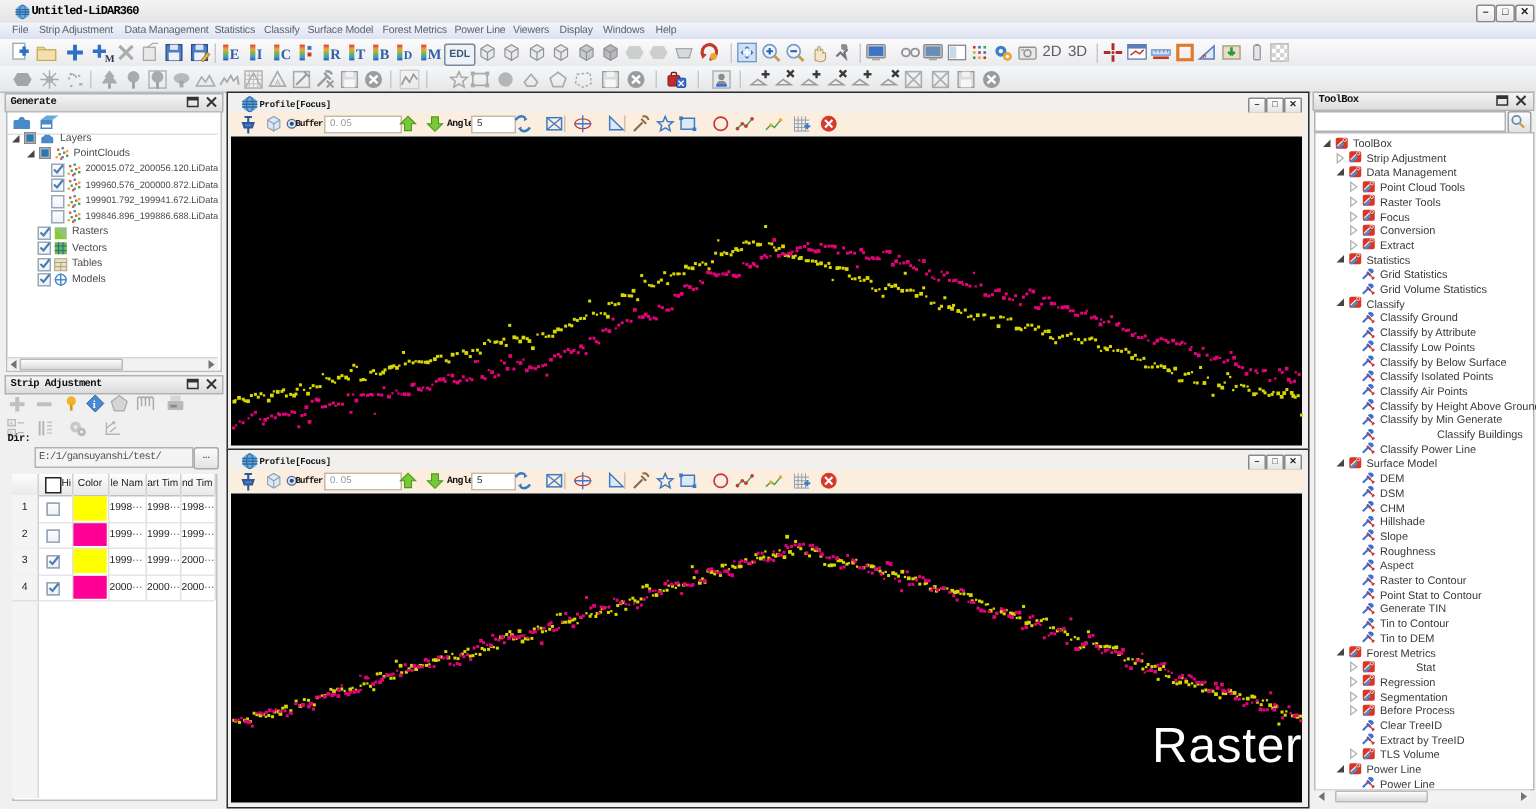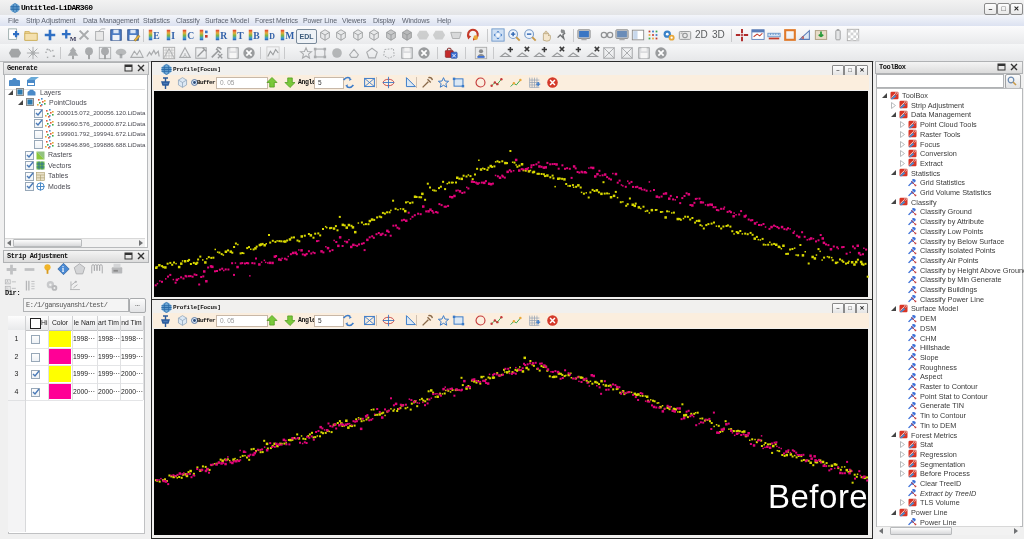--- a/index.html
+++ b/index.html
@@ -2263,21 +2263,21 @@
       <rect x="694.3" y="142.9" width="2.5" height="2.5" fill="#e00478"></rect>
       <rect x="694.8" y="139.7" width="2" height="2" fill="#e00478"></rect>
       <rect x="697.2" y="141.3" width="1.5" height="1.5" fill="#e00478"></rect>
       <rect x="700.0" y="148.6" width="2" height="2" fill="#e00478"></rect>
       <rect x="704.3" y="141.2" width="2" height="2" fill="#e00478"></rect>
       <rect x="705.7" y="145.7" width="1.5" height="1.5" fill="#e00478"></rect>
       <rect x="707.8" y="147.5" width="2" height="2" fill="#e00478"></rect>
       <rect x="709.1" y="146.5" width="2.5" height="2.5" fill="#e00478"></rect>
       <rect x="712.2" y="150.5" width="2" height="2" fill="#e00478"></rect>
     </svg>
-    <div style="position:absolute;left:768px;top:478.0px;font:33px 'Liberation Sans', sans-serif;color:#fff;letter-spacing:0.5px;">Before</div>
+    <div style="position:absolute;left:768px;top:478.0px;font:33px 'Liberation Sans', sans-serif;color:#fff;letter-spacing:0.5px;">Raster</div>
     <div style="position:absolute;left:874px;top:61px;width:150px;height:478px;background:#f0f0f0;"></div>
     <div style="position:absolute;left:875px;top:61px;width:146px;height:11px;background:linear-gradient(#f4f4f4,#dcdcdc);border:1px solid #b0b2b4;"></div>
     <div class="ptitle" style="left:879px;top:63px;">ToolBox</div>
     <svg style="left:997px;top:63px" width="22" height="8" viewBox="0 0 22 8">
 <rect x="1" y="1" width="7" height="6" fill="none" stroke="#333" stroke-width="1"></rect>
       <rect x="1" y="1" width="7" height="2" fill="#333"></rect>
 <path d="M14 1 L20 7 M20 1 L14 7" stroke="#333" stroke-width="1.4"></path>
     </svg>
     <div style="position:absolute;left:876px;top:74px;width:126px;height:12px;background:#fff;border:1px solid #b0b2b4;"></div>
     <div style="position:absolute;left:1005px;top:74px;width:14px;height:13px;background:linear-gradient(#fcfcfc,#e0e1e3);border:1px solid #a0a2a4;border-radius:2px;"></div>
@@ -2466,21 +2466,21 @@
       <path d="M12 14.5 l2.5-2.5" stroke="#c43a3a" stroke-width="2.2"></path>
     </svg>
     <div class="tree" style="left:920px;top:275.29999999999995px;font-size:7.3px;color:#3a3a3a;">Classify by Min Generate</div>
     <svg style="left:908px;top:284.5px" width="9" height="9" viewBox="0 0 16 16">
 <path d="M1 14 L7 8" stroke="#3a6fd8" stroke-width="2.4"></path>
       <path d="M8 2 q5-1.5 6 3.5 l-2.5 2.5 -4.5-4.5 z" fill="#3a6fd8"></path>
       <path d="M6 6 l4 4" stroke="#3a6fd8" stroke-width="2.8"></path>
       <path d="M13 13 L6 6" stroke="#c43a3a" stroke-width="1.6"></path>
       <path d="M12 14.5 l2.5-2.5" stroke="#c43a3a" stroke-width="2.2"></path>
     </svg>
-    <div class="tree" style="left:920px;top:285.0px;font-size:7.3px;color:#3a3a3a;">Classify Buildings</div>
+    <div class="tree" style="left:958px;top:285.0px;font-size:7.3px;color:#3a3a3a;">Classify Buildings</div>
     <svg style="left:908px;top:294.2px" width="9" height="9" viewBox="0 0 16 16">
 <path d="M1 14 L7 8" stroke="#3a6fd8" stroke-width="2.4"></path>
       <path d="M8 2 q5-1.5 6 3.5 l-2.5 2.5 -4.5-4.5 z" fill="#3a6fd8"></path>
       <path d="M6 6 l4 4" stroke="#3a6fd8" stroke-width="2.8"></path>
       <path d="M13 13 L6 6" stroke="#c43a3a" stroke-width="1.6"></path>
       <path d="M12 14.5 l2.5-2.5" stroke="#c43a3a" stroke-width="2.2"></path>
     </svg>
     <div class="tree" style="left:920px;top:294.7px;font-size:7.3px;color:#3a3a3a;">Classify Power Line</div>
     <svg style="left:891px;top:305.9px" width="6" height="6" viewBox="0 0 6 6">
       <path d="M5 0 V5 H0 z" fill="#444"></path>
@@ -2600,21 +2600,21 @@
     <div class="tree" style="left:911px;top:430.5px;font-size:7.3px;color:#3a3a3a;">Forest Metrics</div>
     <svg style="left:900px;top:441.2px" width="5" height="7" viewBox="0 0 5 7">
       <path d="M0.5 0.5 L4.5 3.5 L0.5 6.5 z" fill="none" stroke="#b0b2b4" stroke-width="0.9"></path>
     </svg>
     <svg style="left:908px;top:439.7px" width="9" height="9" viewBox="0 0 9 9">
 <rect x="0.5" y="0.8" width="8" height="7.4" rx="1.2" fill="#d93526"></rect>
 <path d="M0.8 7.9 L4.9 3.9 L6.3 5.2 L2.6 8.2 L0.8 8.2 z" fill="#4090d8"></path>
 <path d="M1.4 6.4 L5 3" stroke="#f4f4f4" stroke-width="0.8" fill="none"></path>
 <circle cx="6.5" cy="2.2" r="1.1" fill="none" stroke="#e8e8e8" stroke-width="0.6"></circle>
     </svg>
-    <div class="tree" style="left:920px;top:440.2px;font-size:7.3px;color:#3a3a3a;">Stat</div>
+    <div class="tree" style="left:944px;top:440.2px;font-size:7.3px;color:#3a3a3a;">Stat</div>
     <svg style="left:900px;top:450.9px" width="5" height="7" viewBox="0 0 5 7">
       <path d="M0.5 0.5 L4.5 3.5 L0.5 6.5 z" fill="none" stroke="#b0b2b4" stroke-width="0.9"></path>
     </svg>
     <svg style="left:908px;top:449.4px" width="9" height="9" viewBox="0 0 9 9">
 <rect x="0.5" y="0.8" width="8" height="7.4" rx="1.2" fill="#d93526"></rect>
 <path d="M0.8 7.9 L4.9 3.9 L6.3 5.2 L2.6 8.2 L0.8 8.2 z" fill="#4090d8"></path>
 <path d="M1.4 6.4 L5 3" stroke="#f4f4f4" stroke-width="0.8" fill="none"></path>
 <circle cx="6.5" cy="2.2" r="1.1" fill="none" stroke="#e8e8e8" stroke-width="0.6"></circle>
     </svg>
     <div class="tree" style="left:920px;top:449.9px;font-size:7.3px;color:#3a3a3a;">Regression</div>
@@ -2646,21 +2646,21 @@
       <path d="M12 14.5 l2.5-2.5" stroke="#c43a3a" stroke-width="2.2"></path>
     </svg>
     <div class="tree" style="left:920px;top:479.0px;font-size:7.3px;color:#3a3a3a;">Clear TreeID</div>
     <svg style="left:908px;top:488.2px" width="9" height="9" viewBox="0 0 16 16">
 <path d="M1 14 L7 8" stroke="#3a6fd8" stroke-width="2.4"></path>
       <path d="M8 2 q5-1.5 6 3.5 l-2.5 2.5 -4.5-4.5 z" fill="#3a6fd8"></path>
       <path d="M6 6 l4 4" stroke="#3a6fd8" stroke-width="2.8"></path>
       <path d="M13 13 L6 6" stroke="#c43a3a" stroke-width="1.6"></path>
       <path d="M12 14.5 l2.5-2.5" stroke="#c43a3a" stroke-width="2.2"></path>
     </svg>
-    <div class="tree" style="left:920px;top:488.7px;font-size:7.3px;color:#3a3a3a;font-style:italic;">Extract by TreeID</div>
+    <div class="tree" style="left:920px;top:488.7px;font-size:7.3px;color:#3a3a3a;">Extract by TreeID</div>
     <svg style="left:900px;top:499.4px" width="5" height="7" viewBox="0 0 5 7">
       <path d="M0.5 0.5 L4.5 3.5 L0.5 6.5 z" fill="none" stroke="#b0b2b4" stroke-width="0.9"></path>
     </svg>
     <svg style="left:908px;top:497.9px" width="9" height="9" viewBox="0 0 9 9">
 <rect x="0.5" y="0.8" width="8" height="7.4" rx="1.2" fill="#d93526"></rect>
 <path d="M0.8 7.9 L4.9 3.9 L6.3 5.2 L2.6 8.2 L0.8 8.2 z" fill="#4090d8"></path>
 <path d="M1.4 6.4 L5 3" stroke="#f4f4f4" stroke-width="0.8" fill="none"></path>
 <circle cx="6.5" cy="2.2" r="1.1" fill="none" stroke="#e8e8e8" stroke-width="0.6"></circle>
     </svg>
     <div class="tree" style="left:920px;top:498.4px;font-size:7.3px;color:#3a3a3a;">TLS Volume</div>

